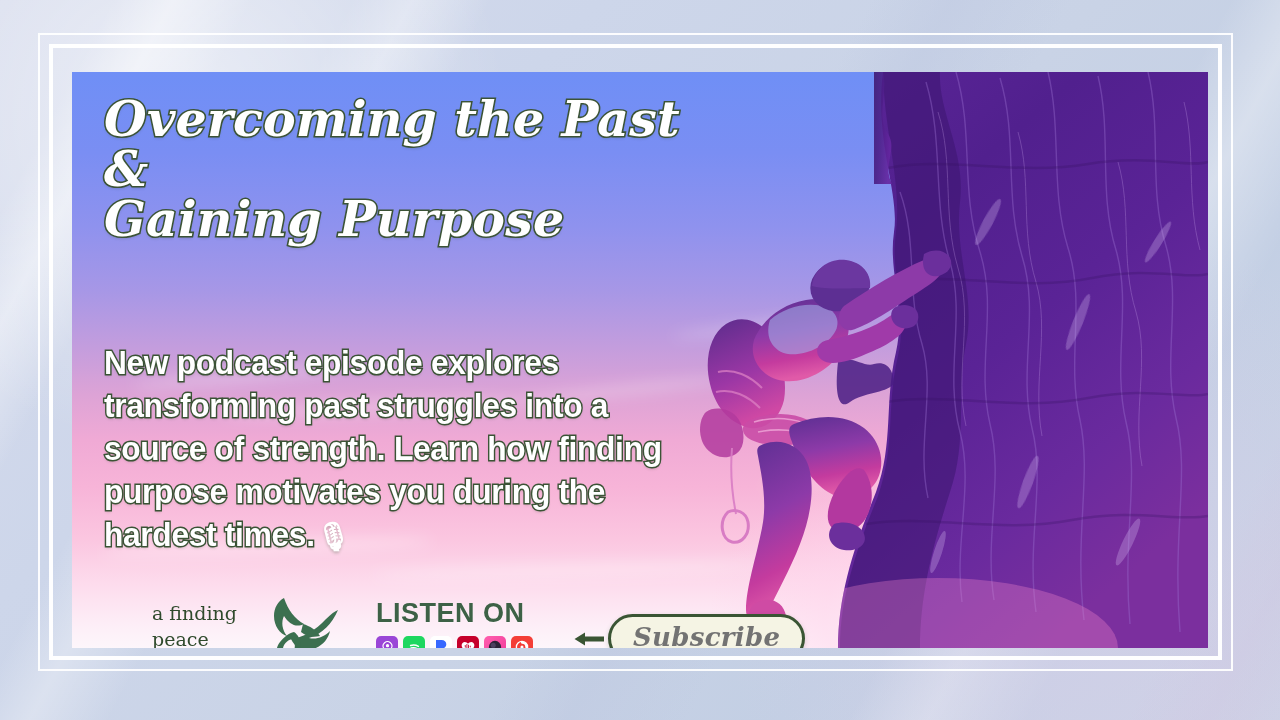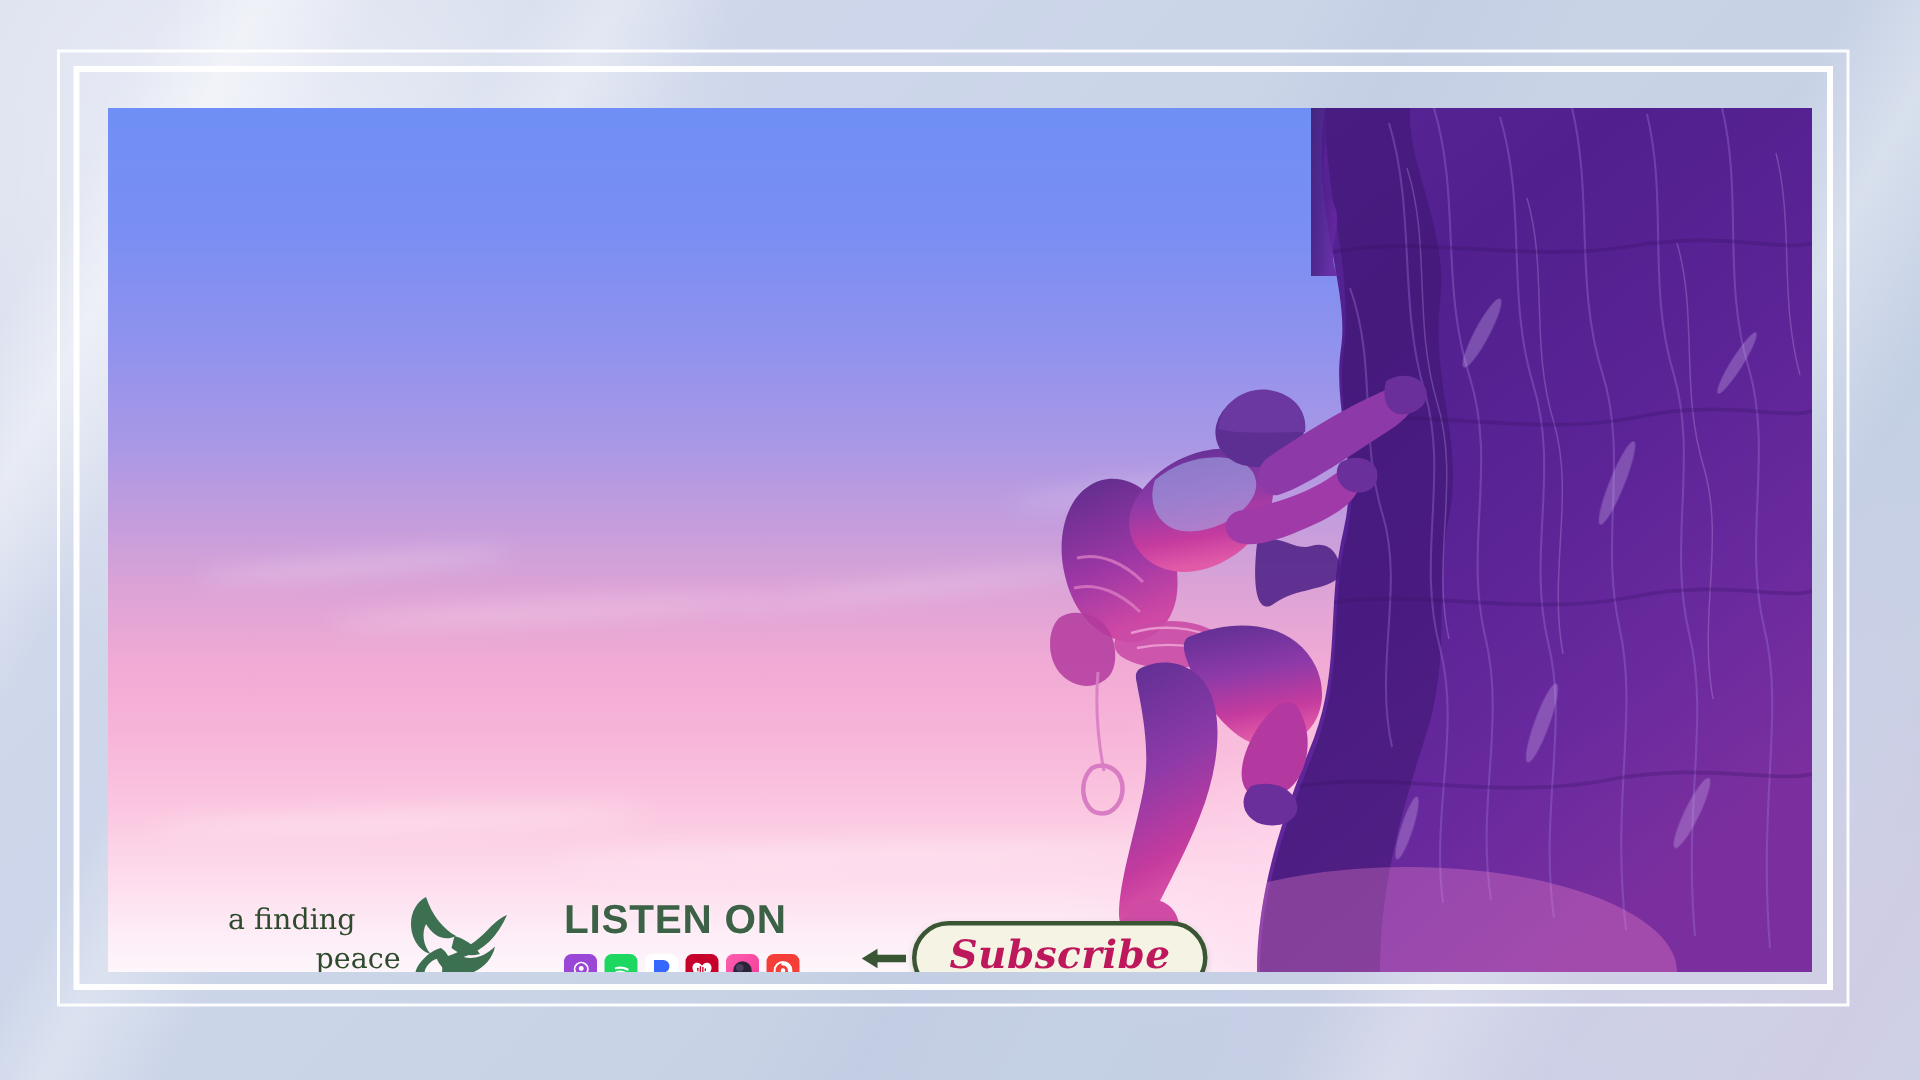--- a/index.html
+++ b/index.html
@@ -187,21 +187,21 @@
   }
   .logo-words {
     position: absolute;
     left: 8px; top: 8px;
     width: 115px;
     font-family: "DejaVu Serif", serif;
     font-size: 19px;
     line-height: 26px;
     color: #2f4a2c;
   }
-  .logo-line2 { text-align: right; }
+  .logo-line2 { }
   .logo-bird {
     position: absolute;
     left: 110px; top: 0px;
   }
 
   
   .listen-block {
     position: relative;
     margin-left: 22px;
     width: 190px;
@@ -248,21 +248,21 @@
   }
   .subscribe-btn {
     background: #f5f4e4;
     border: 3px solid #3a5534;
     border-radius: 30px;
     padding: 7px 22px 9px 22px;
     font-family: "DejaVu Serif", serif;
     font-style: italic;
     font-weight: bold;
     font-size: 26px;
-    color: #be185d;
+    color: #737373;
     letter-spacing: 0.3px;
     cursor: pointer;
     line-height: 1.05;
     white-space: nowrap;
     box-shadow: 0 2px 5px rgba(60,84,55,0.20);
   }
 </style>
 </head>
 <body>
 
@@ -435,20 +435,25 @@
 
           <g stroke="#d87cc4" stroke-width="2" fill="none" opacity="0.9">
             <path d="M44,376 C42,400 44,422 48,442"></path>
           </g>
           <path d="M40,440 C48,436 58,440 60,450 C62,462 54,472 44,470
                    C34,468 30,450 40,440 Z" fill="none" stroke="#d87cc4" stroke-width="3"></path>
         </g>
       </svg>
     </div>
 
+    <div class="content">
+      <h1 class="title">Overcoming the Past &amp;
+Gaining Purpose</h1>
+      <p class="body-text"><span>New podcast episode explores transforming past struggles into a source of strength. Learn how finding purpose motivates you during the hardest times.</span><span class="mic-emoji">🎙</span></p>
+    </div>
 
     <div class="footer">
 
       <div class="logo-block">
         <div class="logo-words">
           <div>a finding</div>
           <div class="logo-line2">peace</div>
         </div>
         <svg class="logo-bird" width="86" height="70" viewBox="0 0 86 70">
           <path d="M30,6 C34,18 41,27 50,32 C42,36 35,32 30,24 C27,30 28,38 33,44

